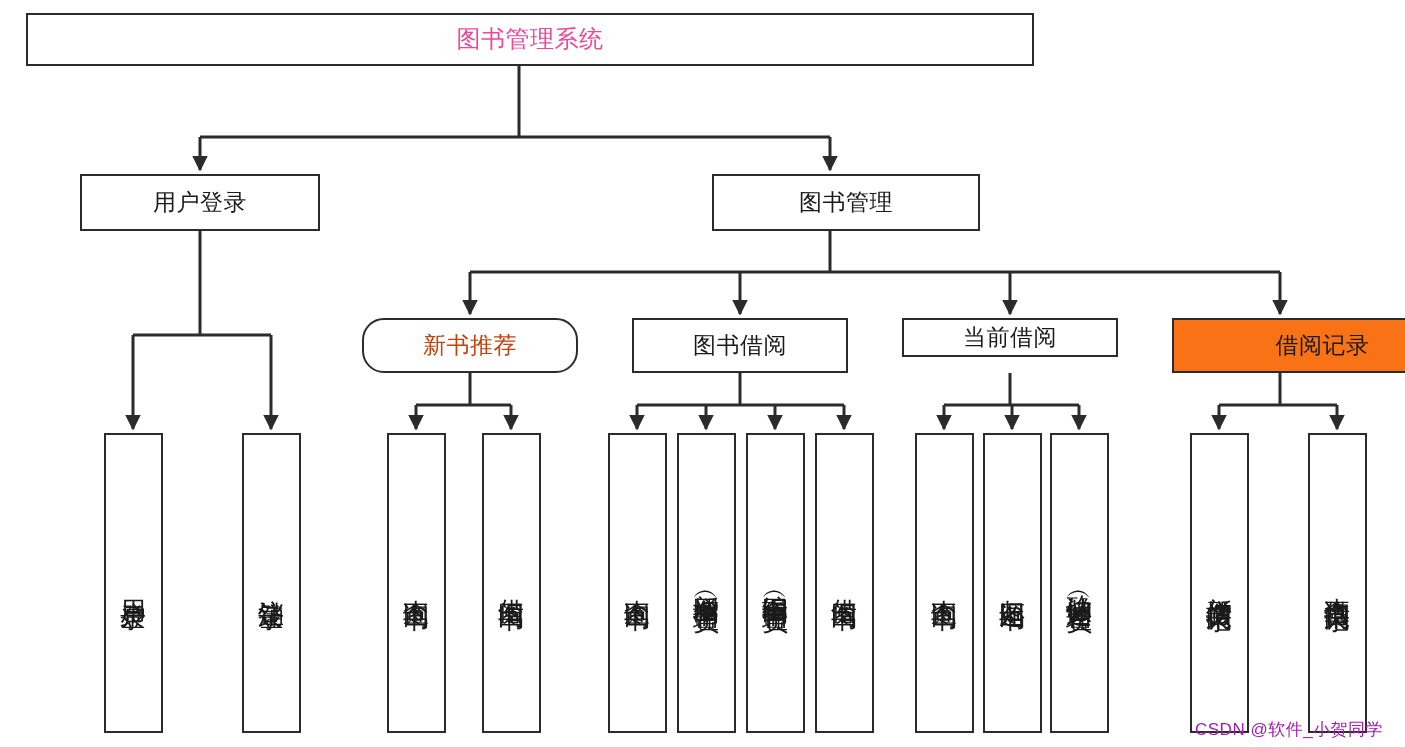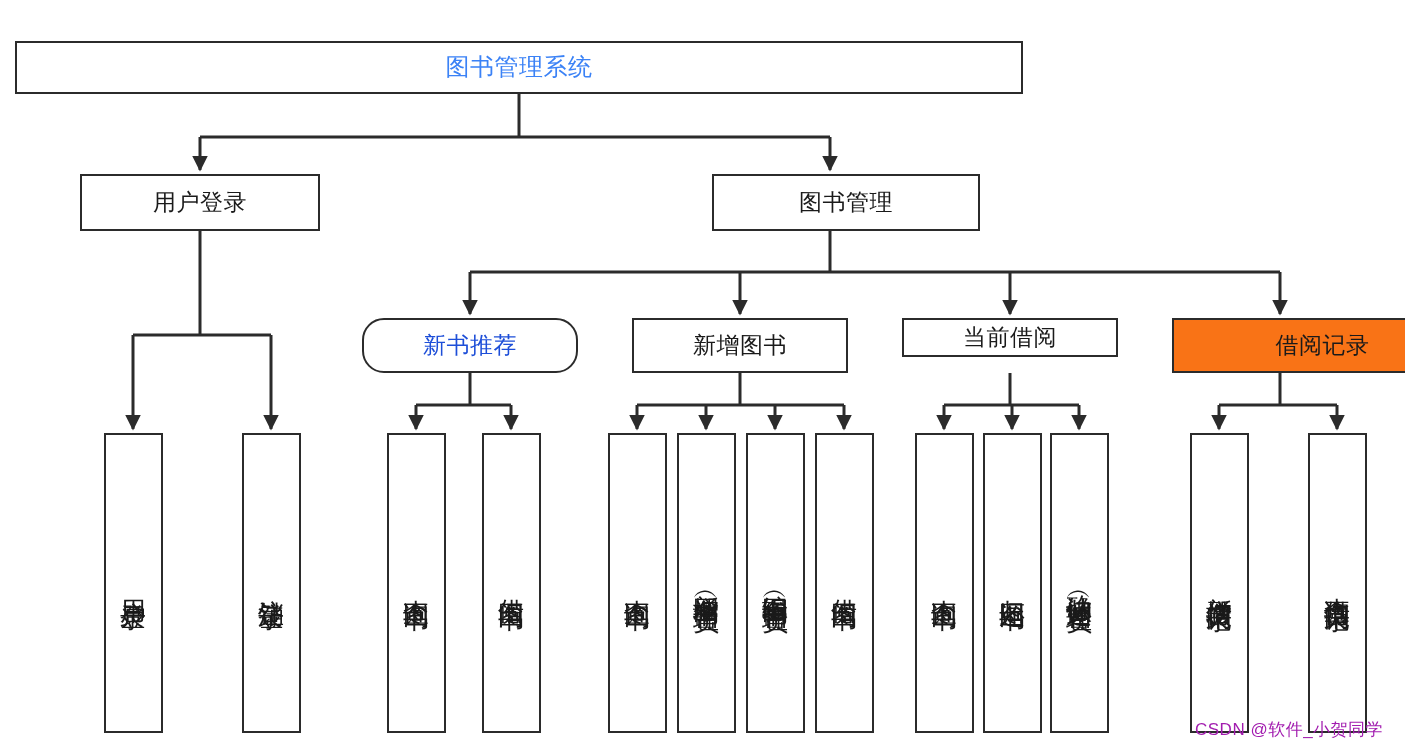--- a/index.html
+++ b/index.html
@@ -118,27 +118,27 @@
       <path d="M 1012 405 L 1012 429" marker-end="url(#arrow)"></path>
       <path d="M 1079 405 L 1079 429" marker-end="url(#arrow)"></path>
 
       <path d="M 1280 373 L 1280 405"></path>
       <path d="M 1219 405 L 1337 405"></path>
       <path d="M 1219 405 L 1219 429" marker-end="url(#arrow)"></path>
       <path d="M 1337 405 L 1337 429" marker-end="url(#arrow)"></path>
     </g>
   </svg>
 
-  <div class="node horiz root" id="node-root" style="left: 15px; top: 13px; width: 1008px; height: 53px; border-color: rgb(43, 43, 43); background: rgb(255, 255, 255); color: #3b82f6; margin-top: 28px;">图书管理系统</div>
+  <div class="node horiz root" id="node-root" style="left: 26px; top: 13px; width: 1008px; height: 53px; border-color: rgb(43, 43, 43); background: rgb(255, 255, 255); color: #ec4899;">图书管理系统</div>
 
   <div class="node horiz" id="node-l1-0" style="left: 80px; top: 174px; width: 240px; height: 57px; border-color: rgb(43, 43, 43); background: rgb(255, 255, 255); color: rgb(26, 26, 26);">用户登录</div>
   <div class="node horiz" id="node-l1-1" style="left: 712px; top: 174px; width: 268px; height: 57px; border-color: rgb(43, 43, 43); background: rgb(255, 255, 255); color: rgb(26, 26, 26);">图书管理</div>
 
-  <div class="node horiz" id="node-l2-0" style="left: 362px; top: 318px; width: 216px; height: 55px; border-color: rgb(43, 43, 43); background: rgb(255, 255, 255); color: #1d4ed8; border-radius: 22px;">新书推荐</div>
-  <div class="node horiz" id="node-l2-1" style="left: 632px; top: 318px; width: 216px; height: 55px; border-color: rgb(43, 43, 43); background: rgb(255, 255, 255); color: rgb(26, 26, 26);">新增图书</div>
+  <div class="node horiz" id="node-l2-0" style="left: 362px; top: 318px; width: 216px; height: 55px; border-color: rgb(43, 43, 43); background: rgb(255, 255, 255); color: #c2410c; border-radius: 22px;">新书推荐</div>
+  <div class="node horiz" id="node-l2-1" style="left: 632px; top: 318px; width: 216px; height: 55px; border-color: rgb(43, 43, 43); background: rgb(255, 255, 255); color: rgb(26, 26, 26);">图书借阅</div>
   <div class="node horiz" id="node-l2-2" style="left: 902px; top: 318px; width: 216px; height: 39px; border-color: rgb(43, 43, 43); background: rgb(255, 255, 255); color: rgb(26, 26, 26);">当前借阅</div>
   <div class="node horiz" id="node-l2-3" style="left: 1172px; top: 318px; width: 261px; height: 55px; border-color: rgb(43, 43, 43); background: #f97316; color: rgb(26, 26, 26); padding-left: 40px;">借阅记录</div>
 
   <div class="node leaf" id="node-leaf-0" style="left: 104px; top: 433px; width: 59px; height: 300px; border-color: rgb(43, 43, 43); background: rgb(255, 255, 255); color: rgb(26, 26, 26);">
     <span class="vtext">用户登录</span>
   </div>
   <div class="node leaf" id="node-leaf-1" style="left: 242px; top: 433px; width: 59px; height: 300px; border-color: rgb(43, 43, 43); background: rgb(255, 255, 255); color: rgb(26, 26, 26);">
     <span class="vtext">注销登录</span>
   </div>
   <div class="node leaf" id="node-leaf-2" style="left: 387px; top: 433px; width: 59px; height: 300px; border-color: rgb(43, 43, 43); background: rgb(255, 255, 255); color: rgb(26, 26, 26);">

